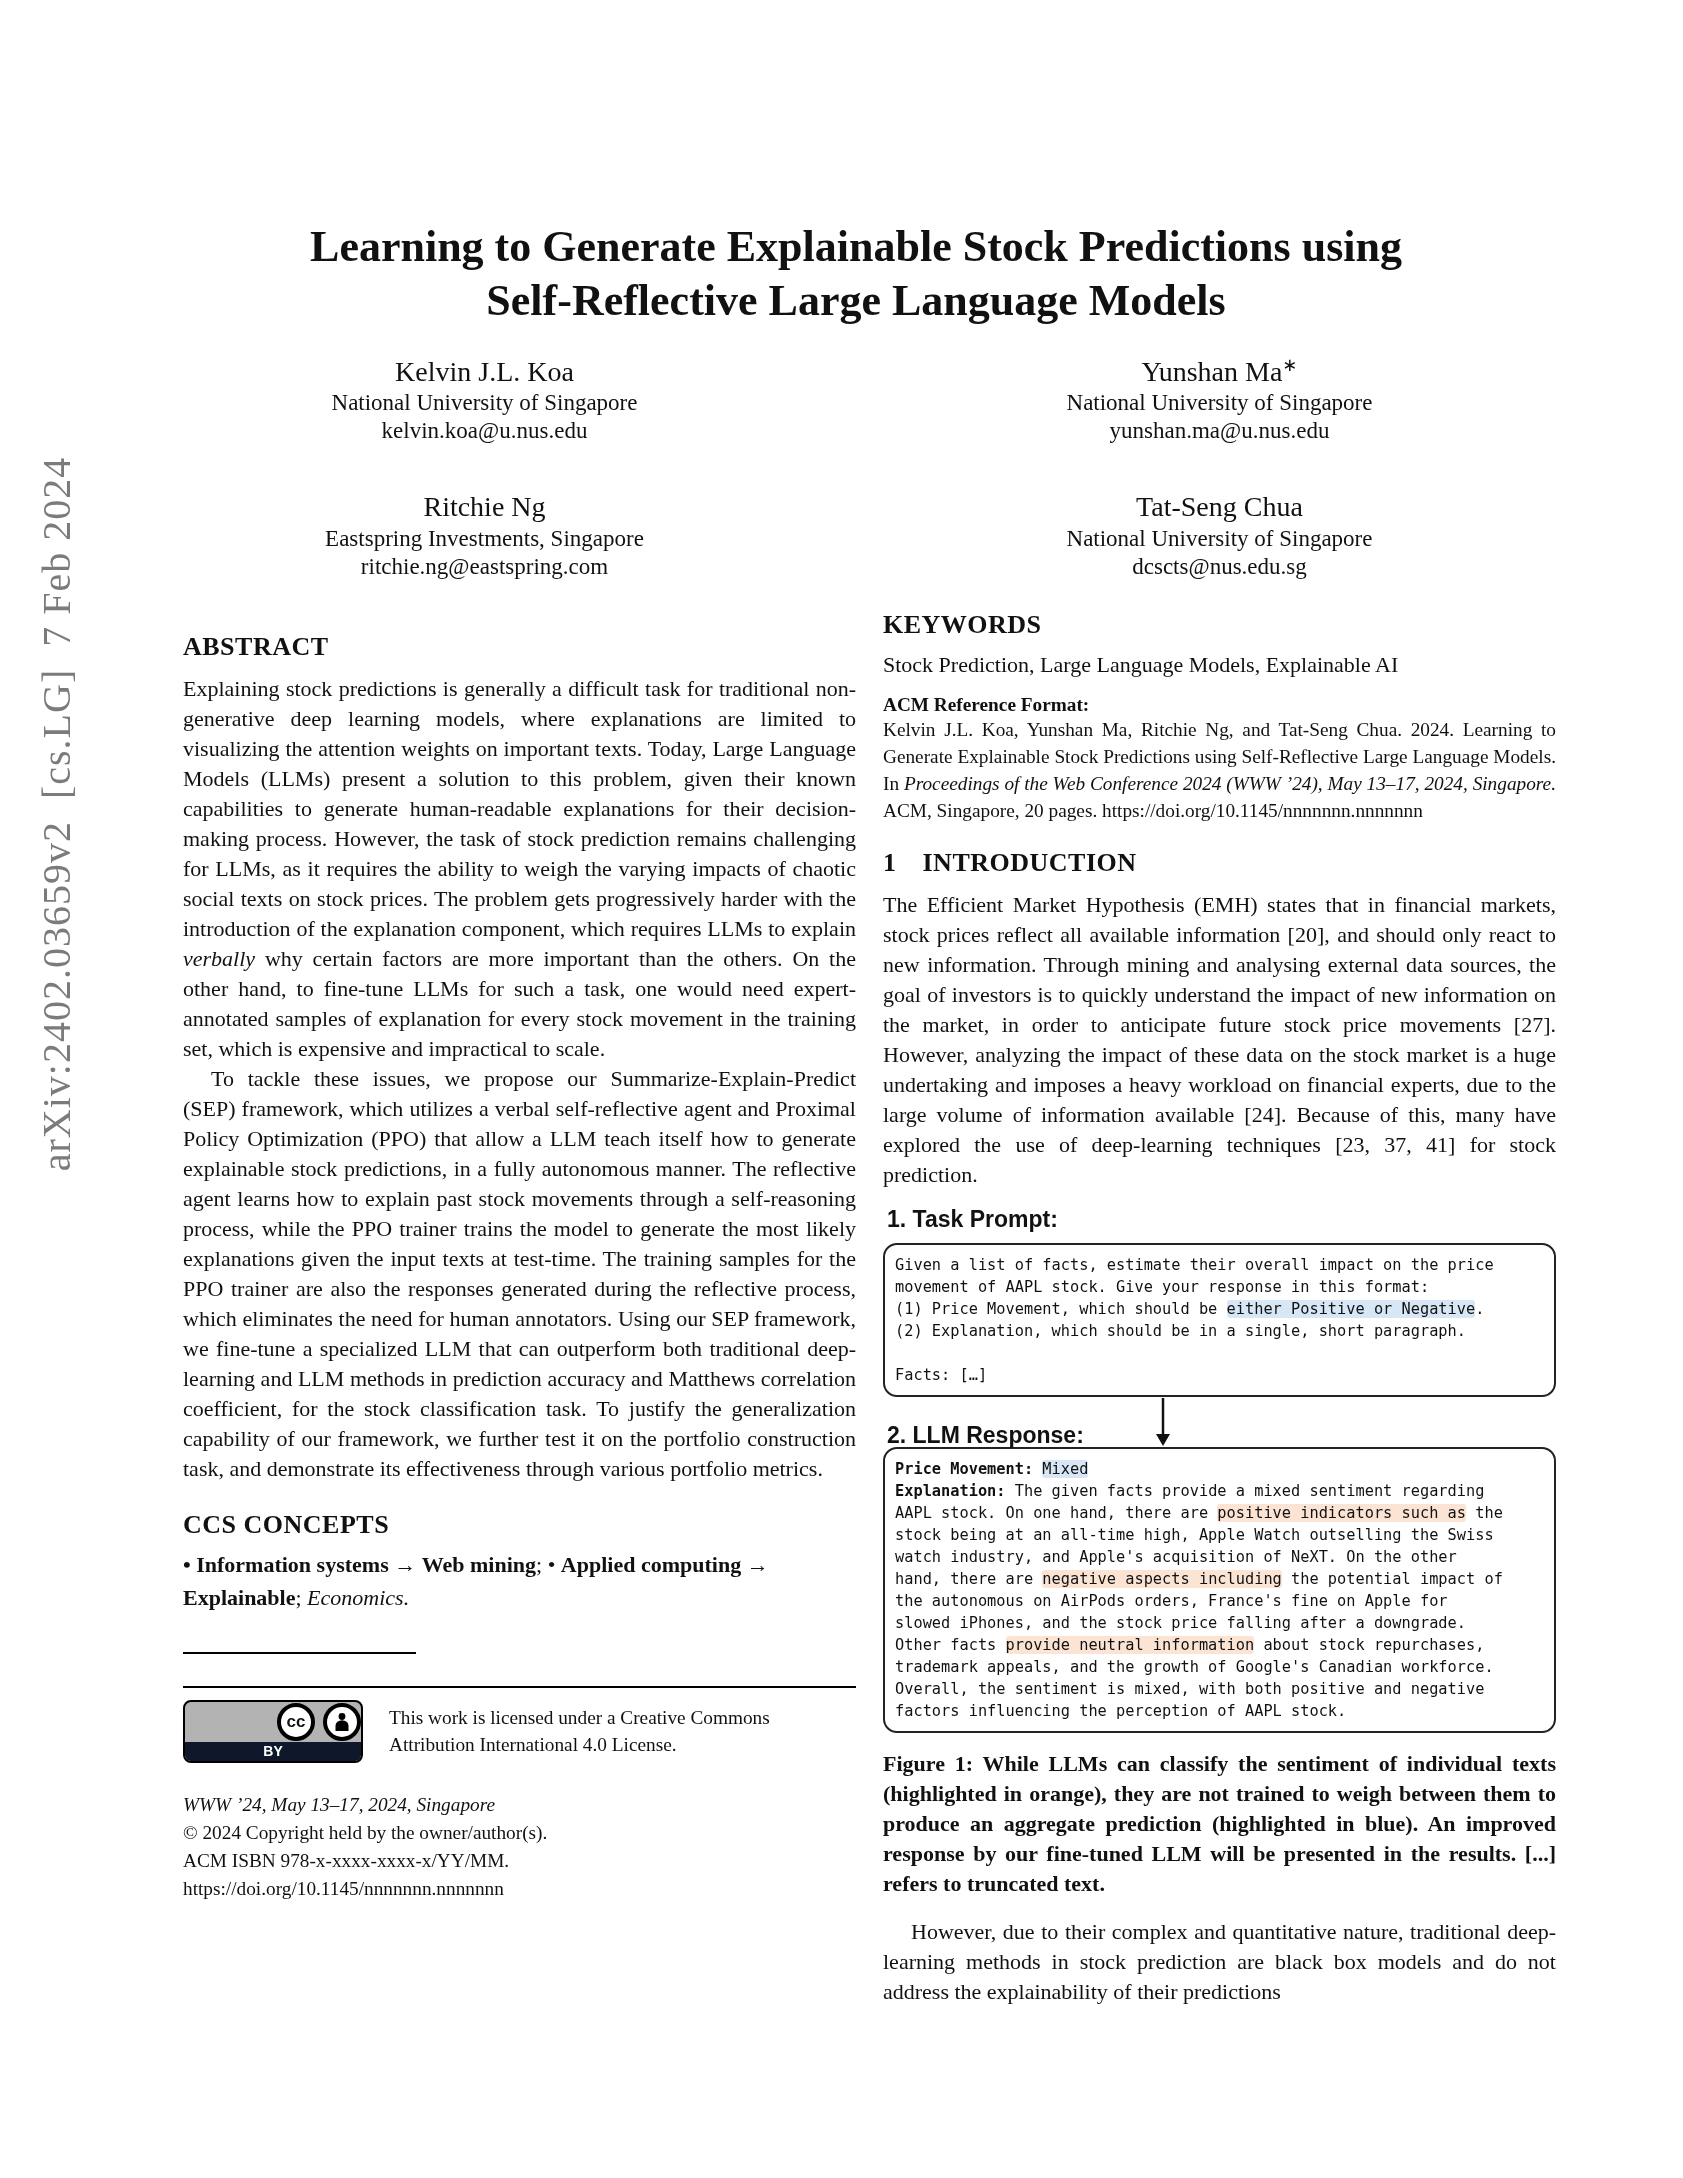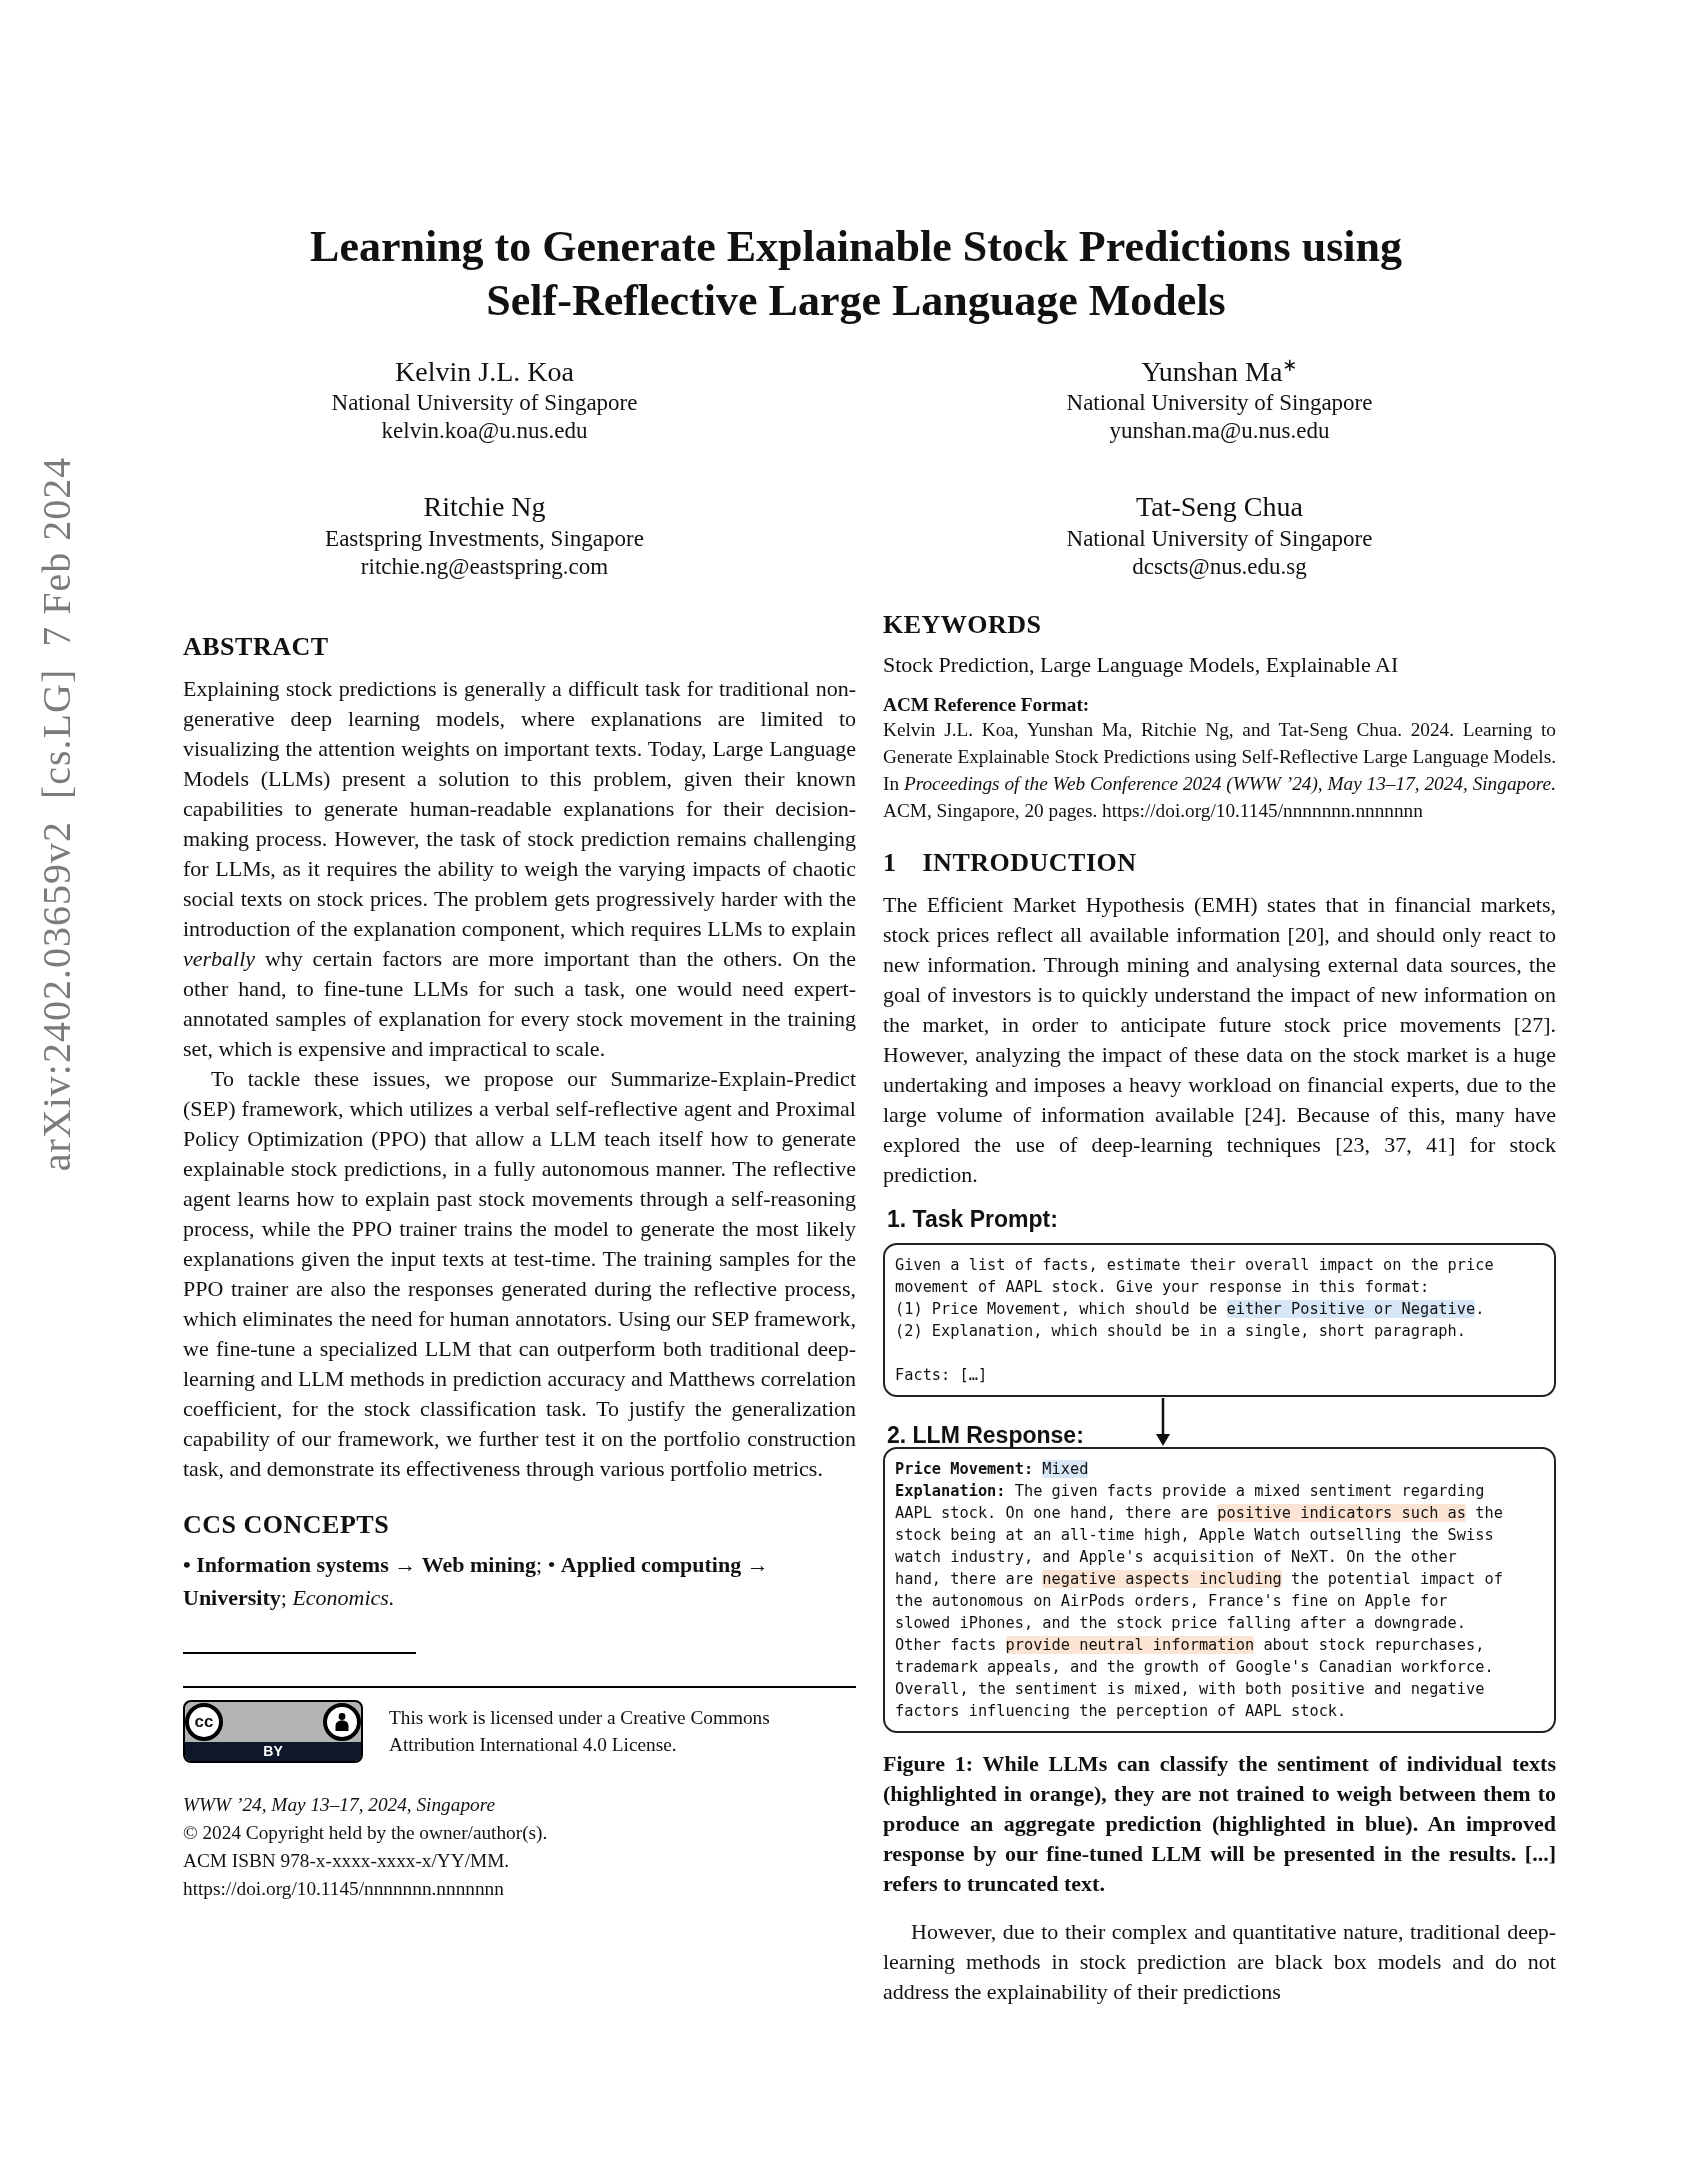--- a/index.html
+++ b/index.html
@@ -43,21 +43,21 @@
   .ccs-line { line-height:33px; margin-top:2px; }
   .footnote-rule { width:233px; border-top:2px solid #000; margin-top:38px; }
   .footnote { font-size:19px; line-height:26px; margin-top:8px; }
   .footnote sup { font-size:13px; }
   .full-rule { width:100%; border-top:2px solid #000; margin-top:32px; }
   .license-row { display:flex; gap:26px; margin-top:12px; align-items:flex-start; }
   .cc-badge {
     flex:0 0 auto; width:180px; height:63px; border:2px solid #000; border-radius:8px;
     background:#b3b3b3; overflow:hidden; display:flex; flex-direction:column;
   }
-  .cc-badge-top { flex:1; display:flex; align-items:center; justify-content:space-between; }
+  .cc-badge-top { flex:1; display:flex; align-items:center; justify-content:flex-end;gap:8px; }
   .cc-circle {
     width:38px; height:38px; border-radius:50%; background:#fff; border:4px solid #000;
     display:flex; align-items:center; justify-content:center;
     font-family:"Liberation Sans", sans-serif; font-weight:bold; font-size:17px;
   }
   .cc-badge-bottom {
     height:19px; background:#0f172a; color:#fff; text-align:center;
     font-family:"Liberation Sans", sans-serif; font-weight:bold; font-size:14px; line-height:19px;
   }
   .license-text { font-size:19.3px; line-height:27px; padding-top:4px; }
@@ -115,21 +115,21 @@
     <div class="author-email">dcscts@nus.edu.sg</div>
   </div>
 </div>
 
 <div class="col col-left">
   <h2 class="sec" style="margin-bottom:12px;">ABSTRACT</h2>
   <p class="body-text justify"><span>Explaining stock predictions is generally a difficult task for traditional non-generative deep learning models, where explanations are limited to visualizing the attention weights on important texts. Today, Large Language Models (LLMs) present a solution to this problem, given their known capabilities to generate human-readable explanations for their decision-making process. However, the task of stock prediction remains challenging for LLMs, as it requires the ability to weigh the varying impacts of chaotic social texts on stock prices. The problem gets progressively harder with the introduction of the explanation component, which requires LLMs to explain </span><span class="seg-i">verbally</span><span> why certain factors are more important than the others. On the other hand, to fine-tune LLMs for such a task, one would need expert-annotated samples of explanation for every stock movement in the training set, which is expensive and impractical to scale.</span></p>
   <p class="body-text justify indent">To tackle these issues, we propose our Summarize-Explain-Predict (SEP) framework, which utilizes a verbal self-reflective agent and Proximal Policy Optimization (PPO) that allow a LLM teach itself how to generate explainable stock predictions, in a fully autonomous manner. The reflective agent learns how to explain past stock movements through a self-reasoning process, while the PPO trainer trains the model to generate the most likely explanations given the input texts at test-time. The training samples for the PPO trainer are also the responses generated during the reflective process, which eliminates the need for human annotators. Using our SEP framework, we fine-tune a specialized LLM that can outperform both traditional deep-learning and LLM methods in prediction accuracy and Matthews correlation coefficient, for the stock classification task. To justify the generalization capability of our framework, we further test it on the portfolio construction task, and demonstrate its effectiveness through various portfolio metrics.</p>
 
   <h2 class="sec" style="margin-top:26px; margin-bottom:8px;">CCS CONCEPTS</h2>
-  <p class="body-text ccs-line"><span class="seg-b">• </span><span class="seg-b">Information systems</span><span> → </span><span class="seg-b">Web mining</span><span>; • </span><span class="seg-b">Applied computing</span><span> → </span><span class="seg-b">University</span><span>; </span><span class="seg-i">Economics.</span></p>
+  <p class="body-text ccs-line"><span class="seg-b">• </span><span class="seg-b">Information systems</span><span> → </span><span class="seg-b">Web mining</span><span>; • </span><span class="seg-b">Applied computing</span><span> → </span><span class="seg-b">Explainable</span><span>; </span><span class="seg-i">Economics.</span></p>
 
   <div class="footnote-rule"></div>
 
   <div class="full-rule"></div>
   <div class="license-row">
     <div class="cc-badge">
       <div class="cc-badge-top">
         <div class="cc-circle">cc</div>
         <div class="cc-circle">
           <svg width="24" height="24" viewBox="0 0 24 24">

